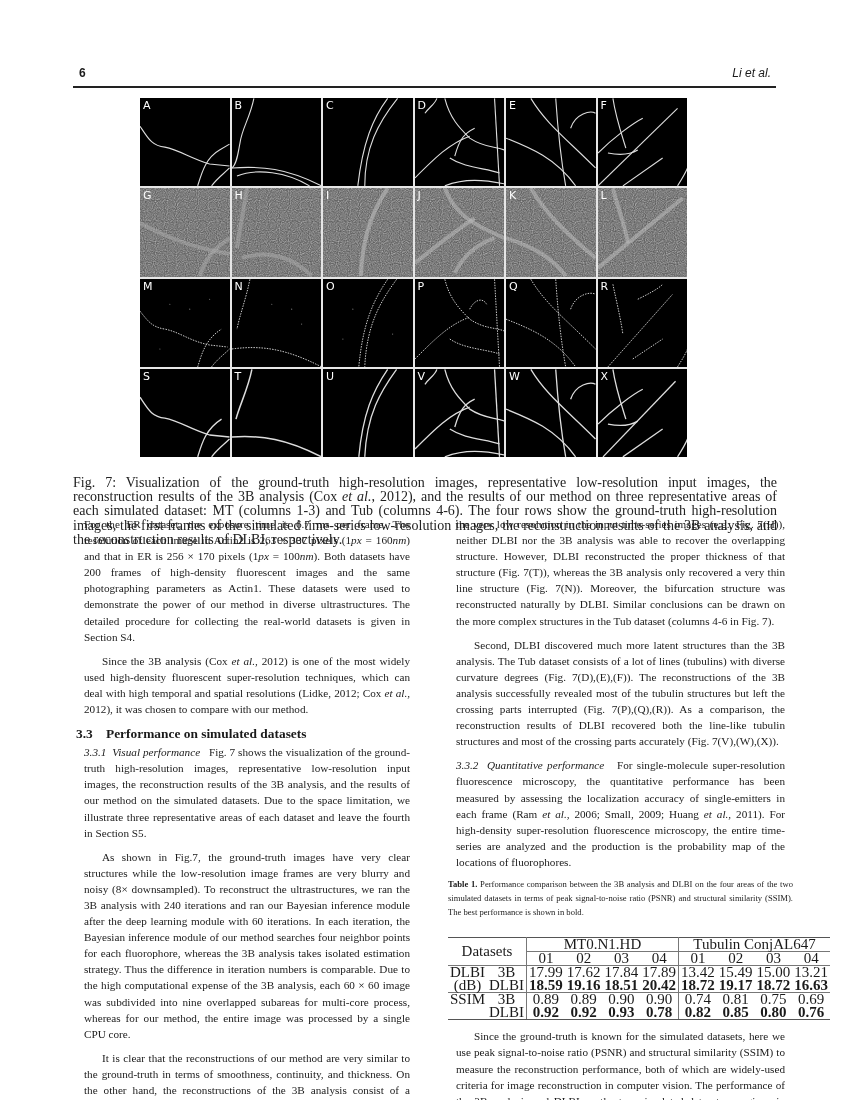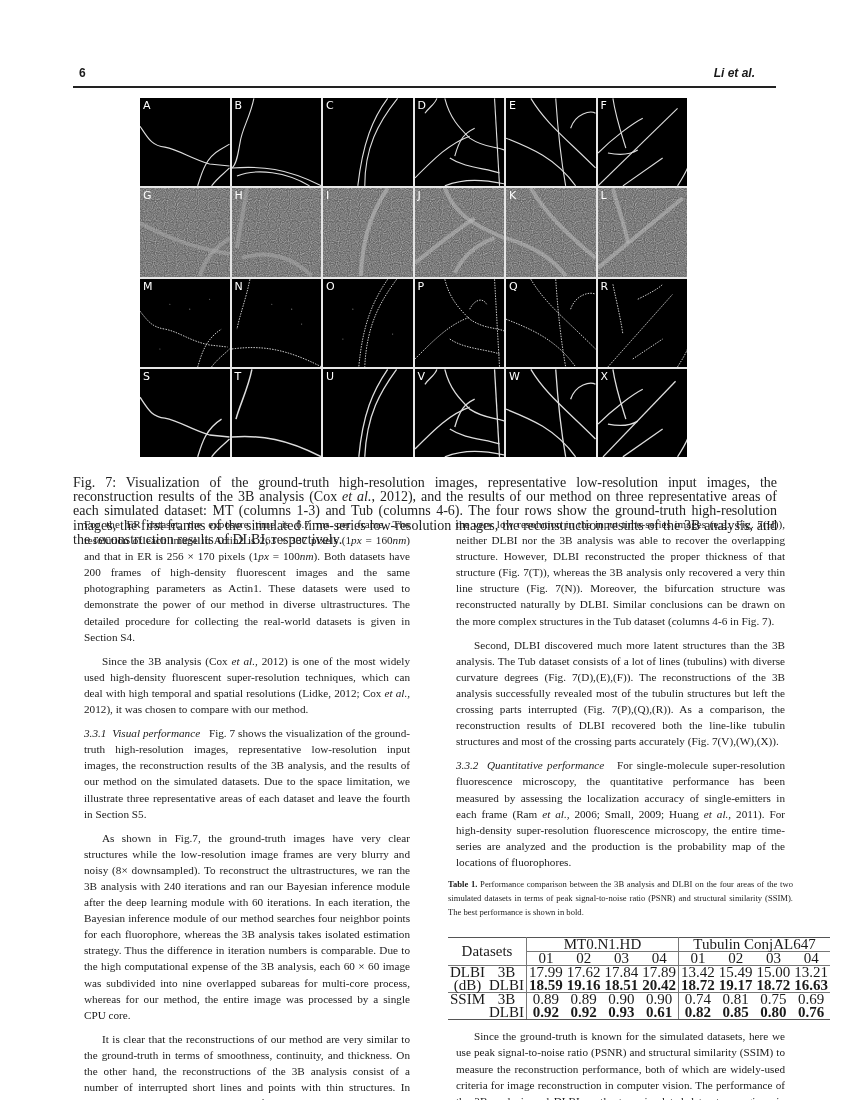--- a/index.html
+++ b/index.html
@@ -1,21 +1,21 @@
 <!DOCTYPE html>
 <html><head>
 <meta charset="utf-8">
 <style>
   html, body { margin: 0; padding: 0; background: #ffffff; }
   body { width: 850px; height: 1100px; position: relative; overflow: hidden;
          font-family: "Liberation Serif", "DejaVu Serif", serif; color: #1a1a1a; }
   .page-num { position: absolute; left: 79px; top: 66px; font-family: "Liberation Sans", sans-serif;
               font-weight: bold; font-size: 12px; }
-  .running-head { position: absolute; right: 95px; top: 66px; font-family: "Liberation Sans", sans-serif;
-                  font-style: italic; font-size: 12px; font-weight: bold; }
+  .running-head { position: absolute; right: 79px; top: 66px; font-family: "Liberation Sans", sans-serif;
+                  font-style: italic; font-size: 12px; }
   .head-rule { position: absolute; left: 73px; right: 74px; top: 86px; height: 1.5px; background: #222; }
 
   .figure { position: absolute; left: 140px; top: 98px; width: 547px; height: 359px;
             display: grid; grid-template-columns: repeat(6, 1fr); grid-template-rows: repeat(4, 1fr);
             gap: 2px; background: #e6e6e6; }
   .panel { position: relative; background: #000; overflow: hidden; }
   .panel svg { position: absolute; left: 0; top: 0; width: 100%; height: 100%; }
   .panel .lbl { position: absolute; left: 3px; top: 2px; color: #fff; font-family: "DejaVu Sans", sans-serif;
                 font-size: 11px; line-height: 12px; }
   .panel.noisy { background: #4a4a4a; }
@@ -337,20 +337,21 @@
       </svg>
     <span class="lbl">X</span>
   </div>
 </div>
 
 <div class="caption"><span>Fig. 7: Visualization of the ground-truth high-resolution images, representative low-resolution input images, the reconstruction results of the 3B analysis (Cox </span><i>et al.</i><span>, 2012), and the results of our method on three representative areas of each simulated dataset: MT (columns 1-3) and Tub (columns 4-6). The four rows show the ground-truth high-resolution images, the first frames of the simulated time-series low-resolution images, the reconstruction results of the 3B analysis, and the reconstruction results of DLBI, respectively.</span></div>
 
 <div class="col left">
   <p><span>For the ER dataset, the exposure time is 6.7 ms per frame. The resolution of each image in Actin2 is 263 × 337 pixels (1</span><i>px</i><span> = 160</span><i>nm</i><span>) and that in ER is 256 × 170 pixels (1</span><i>px</i><span> = 100</span><i>nm</i><span>). Both datasets have 200 frames of high-density fluorescent images and the same photographing parameters as Actin1. These datasets were used to demonstrate the power of our method in diverse ultrastructures. The detailed procedure for collecting the real-world datasets is given in Section S4.</span></p>
   <p class="ind"><span>Since the 3B analysis (Cox </span><i>et al.</i><span>, 2012) is one of the most widely used high-density fluorescent super-resolution techniques, which can deal with high temporal and spatial resolutions (Lidke, 2012; Cox </span><i>et al.</i><span>, 2012), it was chosen to compare with our method.</span></p>
+  <h3 class="sec-head"><span class="sec-num">3.3</span><span>Performance on simulated datasets</span></h3>
   <p style="margin-top:2px"><span class="sub-head">3.3.1</span>&nbsp;&nbsp;<span class="sub-head">Visual performance</span>&nbsp;&nbsp;&nbsp;<span>Fig. 7 shows the visualization of the ground-truth high-resolution images, representative low-resolution input images, the reconstruction results of the 3B analysis, and the results of our method on the simulated datasets. Due to the space limitation, we illustrate three representative areas of each dataset and leave the fourth in Section S5.</span></p>
   <p class="ind">As shown in Fig.7, the ground-truth images have very clear structures while the low-resolution image frames are very blurry and noisy (8× downsampled). To reconstruct the ultrastructures, we ran the 3B analysis with 240 iterations and ran our Bayesian inference module after the deep learning module with 60 iterations. In each iteration, the Bayesian inference module of our method searches four neighbor points for each fluorophore, whereas the 3B analysis takes isolated estimation strategy. Thus the difference in iteration numbers is comparable. Due to the high computational expense of the 3B analysis, each 60 × 60 image was subdivided into nine overlapped subareas for multi-core process, whereas for our method, the entire image was processed by a single CPU core.</p>
   <p class="ind">It is clear that the reconstructions of our method are very similar to the ground-truth in terms of smoothness, continuity, and thickness. On the other hand, the reconstructions of the 3B analysis consist of a number of interrupted short lines and points with thin structures. In general, two conclusions can be drawn from the visual inspection.</p>
 </div>
 
 <div class="col right">
   <p>the very low resolution in the input time-series images (e.g., Fig. 7(H)), neither DLBI nor the 3B analysis was able to recover the overlapping structure. However, DLBI reconstructed the proper thickness of that structure (Fig. 7(T)), whereas the 3B analysis only recovered a very thin line structure (Fig. 7(N)). Moreover, the bifurcation structure was reconstructed naturally by DLBI. Similar conclusions can be drawn on the more complex structures in the Tub dataset (columns 4-6 in Fig. 7).</p>
   <p class="ind">Second, DLBI discovered much more latent structures than the 3B analysis. The Tub dataset consists of a lot of lines (tubulins) with diverse curvature degrees (Fig. 7(D),(E),(F)). The reconstructions of the 3B analysis successfully revealed most of the tubulin structures but left the crossing parts interrupted (Fig. 7(P),(Q),(R)). As a comparison, the reconstruction results of DLBI recovered both the line-like tubulin structures and most of the crossing parts accurately (Fig. 7(V),(W),(X)).</p>
   <p style="margin-top:4px"><span class="sub-head">3.3.2</span>&nbsp;&nbsp;<span class="sub-head">Quantitative performance</span>&nbsp;&nbsp;&nbsp;<span>For single-molecule super-resolution fluorescence microscopy, the quantitative performance has been measured by assessing the localization accuracy of single-emitters in each frame (Ram </span><i>et al.</i><span>, 2006; Small, 2009; Huang </span><i>et al.</i><span>, 2011). For high-density super-resolution fluorescence microscopy, the entire time-series are analyzed and the production is the probability map of the locations of fluorophores.</span></p>
   <div class="tbl-caption"><b>Table 1.</b> <span>Performance comparison between the 3B analysis and DLBI on the four areas of the two simulated datasets in terms of peak signal-to-noise ratio (PSNR) and structural similarity (SSIM). The best performance is shown in bold.</span></div>
@@ -407,21 +408,21 @@
           <td class="mid">0.81</td>
           <td class="mid">0.75</td>
           <td class="mid">0.69</td>
     </tr>
     <tr>
       <td class="bot"></td>
           <td class="bot vr">DLBI</td>
       <td class="bot best">0.92</td>
           <td class="bot best">0.92</td>
           <td class="bot best">0.93</td>
-          <td class="bot best vr">0.61</td>
+          <td class="bot best vr">0.78</td>
       <td class="bot best">0.82</td>
           <td class="bot best">0.85</td>
           <td class="bot best">0.80</td>
           <td class="bot best">0.76</td>
     </tr>
   </tbody>
     </table>
 
   <p class="ind after-tbl">Since the ground-truth is known for the simulated datasets, here we use peak signal-to-noise ratio (PSNR) and structural similarity (SSIM) to measure the reconstruction performance, both of which are widely-used criteria for image reconstruction in computer vision. The performance of the 3B analysis and DLBI on the two simulated datasets are given in Table 1. Here, we denote the four areas (Section 3.2) of each dataset as</p>
 </div>

